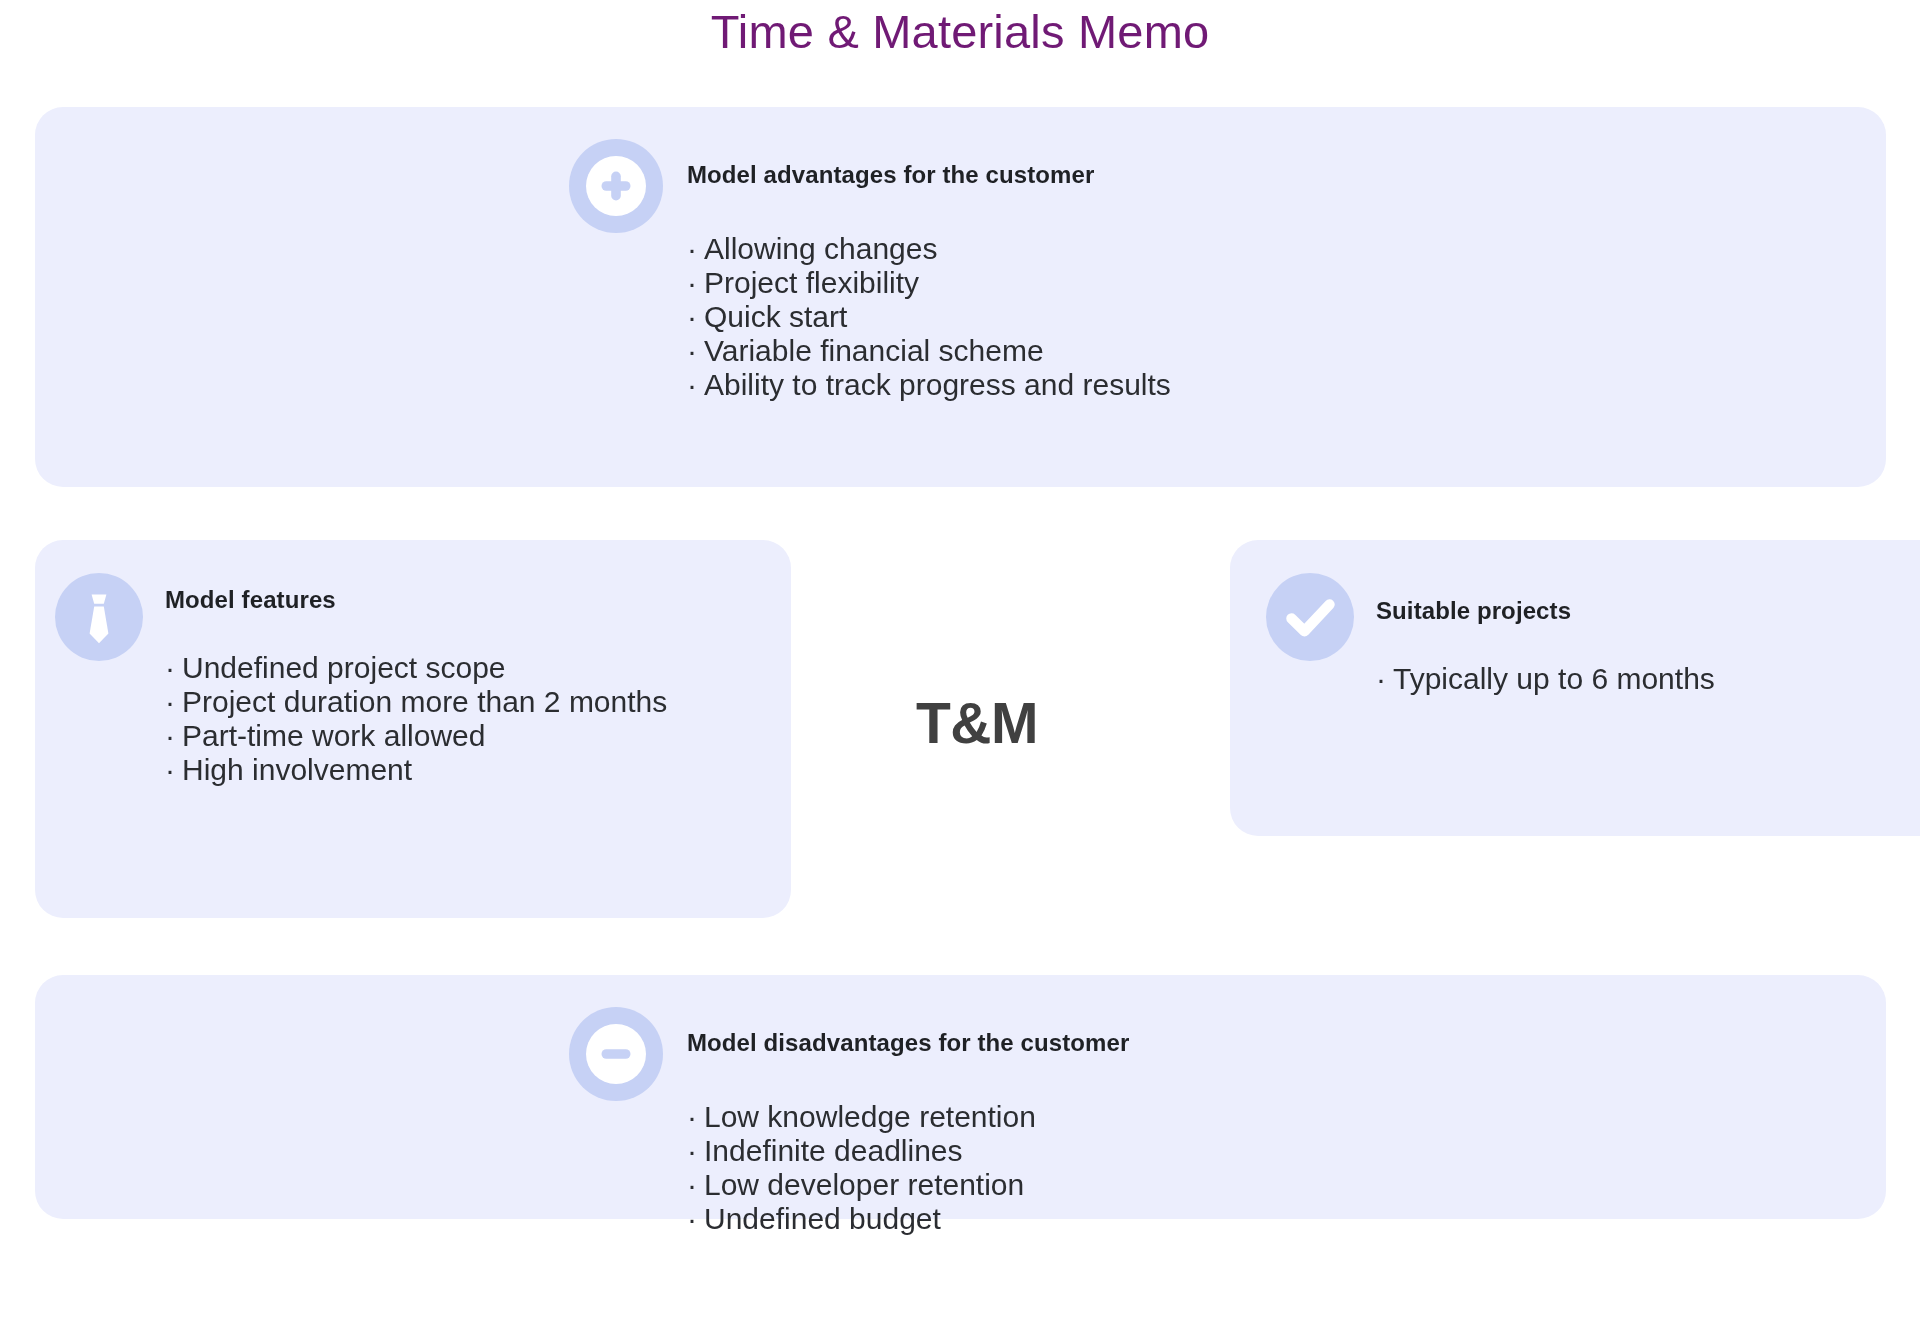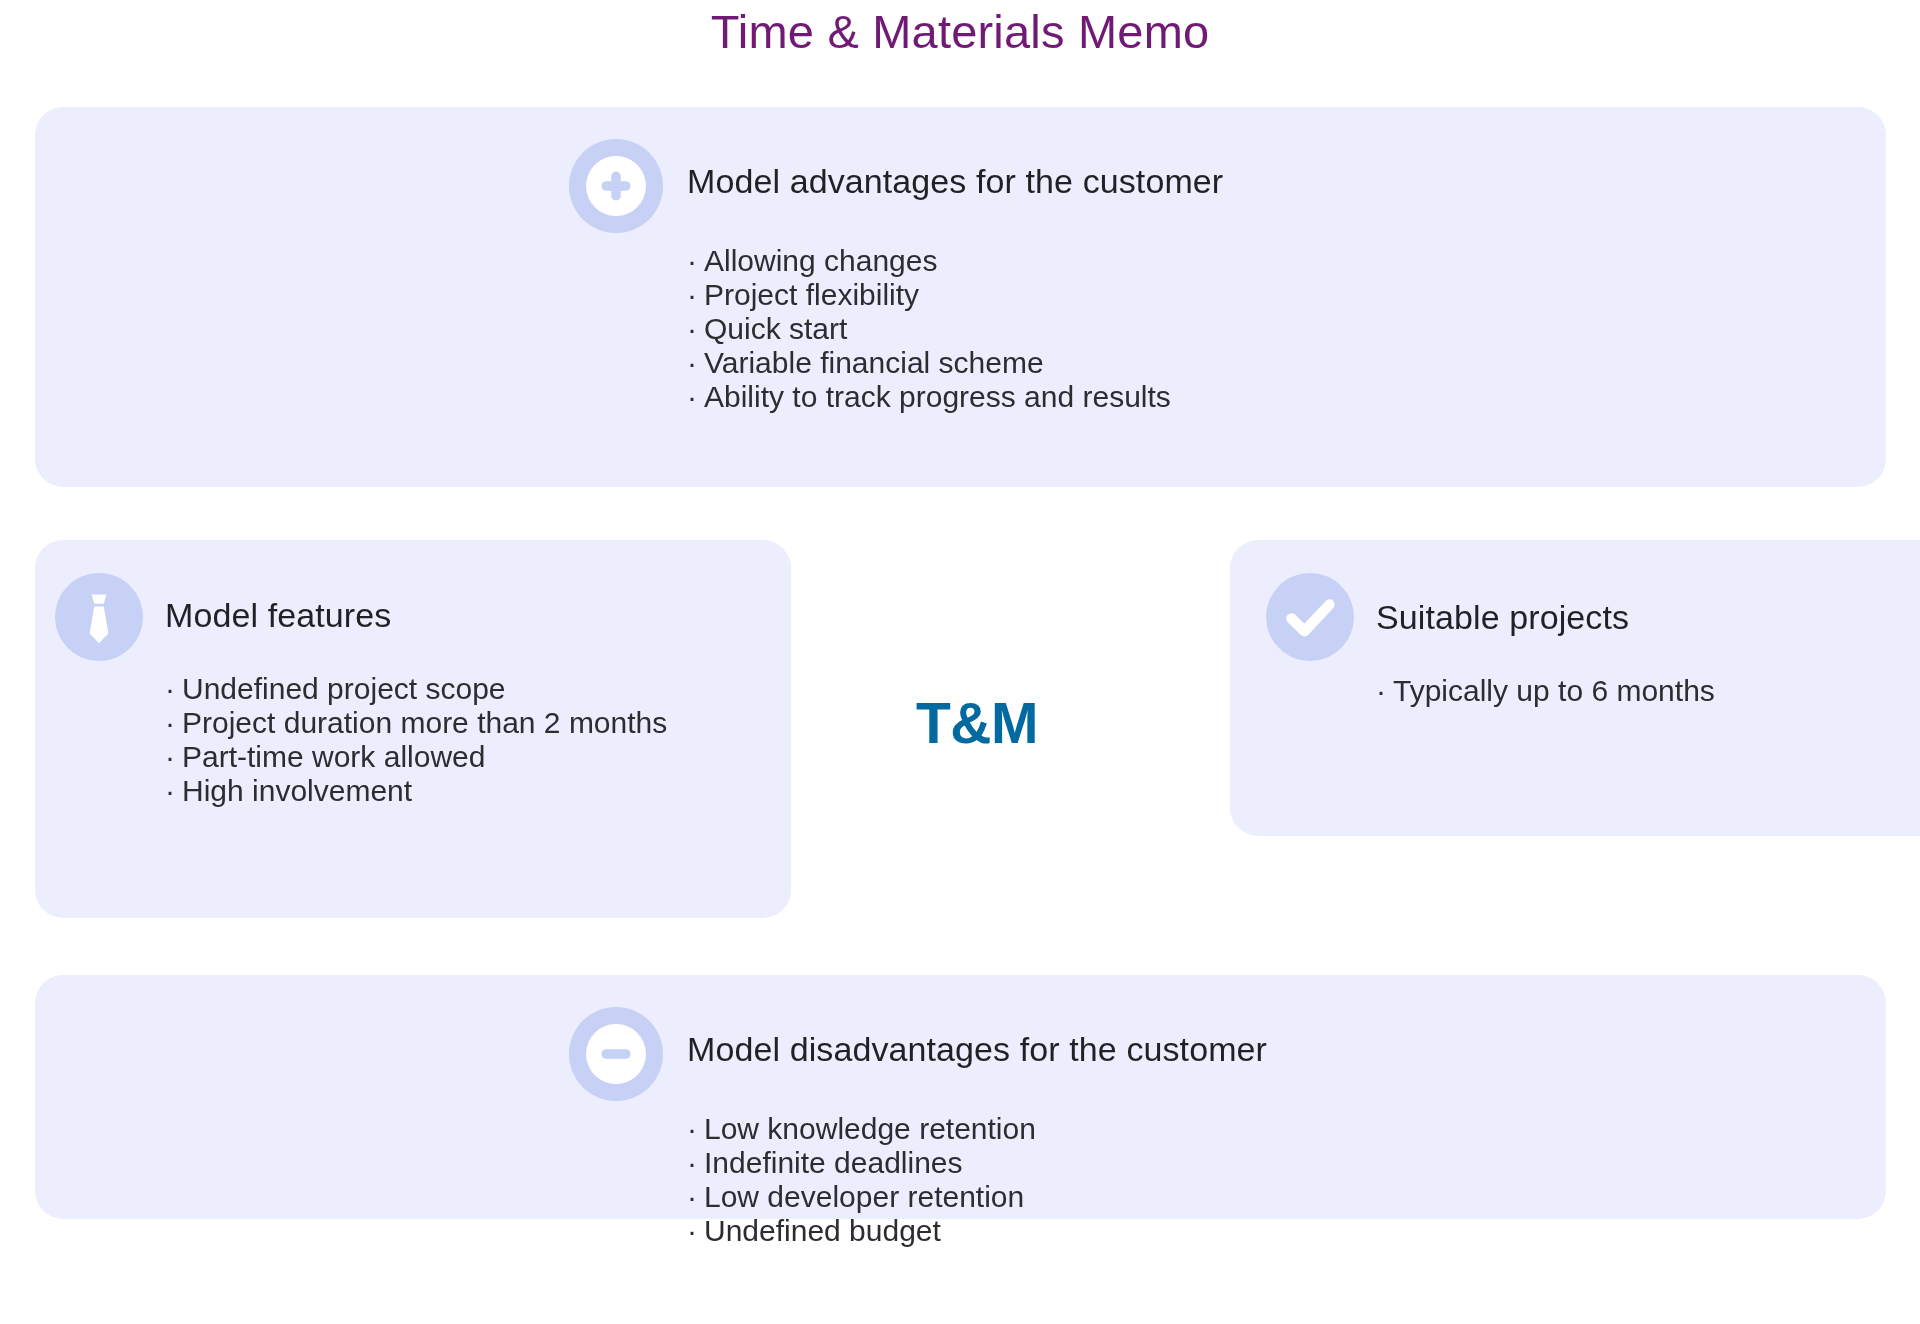--- a/index.html
+++ b/index.html
@@ -54,23 +54,23 @@
     background: #c6d1f5;
     display: flex;
     align-items: center;
     justify-content: center;
   }
   .badge svg { display: block; }
 
   .card-text { flex: 1 1 auto; }
 
   .card-heading {
-    font-weight: 400;
+    font-weight: 700;
     color: #1f2125;
-    font-size: 34px;
+    font-size: 24px;
     letter-spacing: 0.1px;
     line-height: 1.2;
   }
 
   .bullets {
     list-style: none;
     margin: 0;
     padding: 0;
     font-weight: 300;
     font-size: 30px;
@@ -114,21 +114,21 @@
     top: 540px;
     width: 756px;
     height: 378px;
   }
   #card-features .card-inner { padding: 33px 0 0 20px; }
   #card-features .badge {
     width: 88px;
     height: 88px;
     margin-right: 22px;
   }
-  #card-features .card-heading { margin-top: 22px; }
+  #card-features .card-heading { margin-top: 13px; }
   #card-features .bullets { margin-top: 36px; }
 
   #card-suitable {
     position: absolute;
     left: 1230px;
     top: 540px;
     width: 723px;
     height: 296px;
   }
   #card-suitable .card-inner { padding: 33px 0 0 36px; }
@@ -142,21 +142,21 @@
 
   #center-label {
     position: absolute;
     left: 791px;
     top: 690px;
     width: 372px;
     text-align: center;
     font-size: 57px;
     font-weight: 700;
     letter-spacing: -0.5px;
-    color: #0369a1;
+    color: #404040;
   }
 
   
   #card-disadvantages {
     position: absolute;
     left: 35px;
     top: 975px;
     width: 1851px;
     height: 244px;
   }

